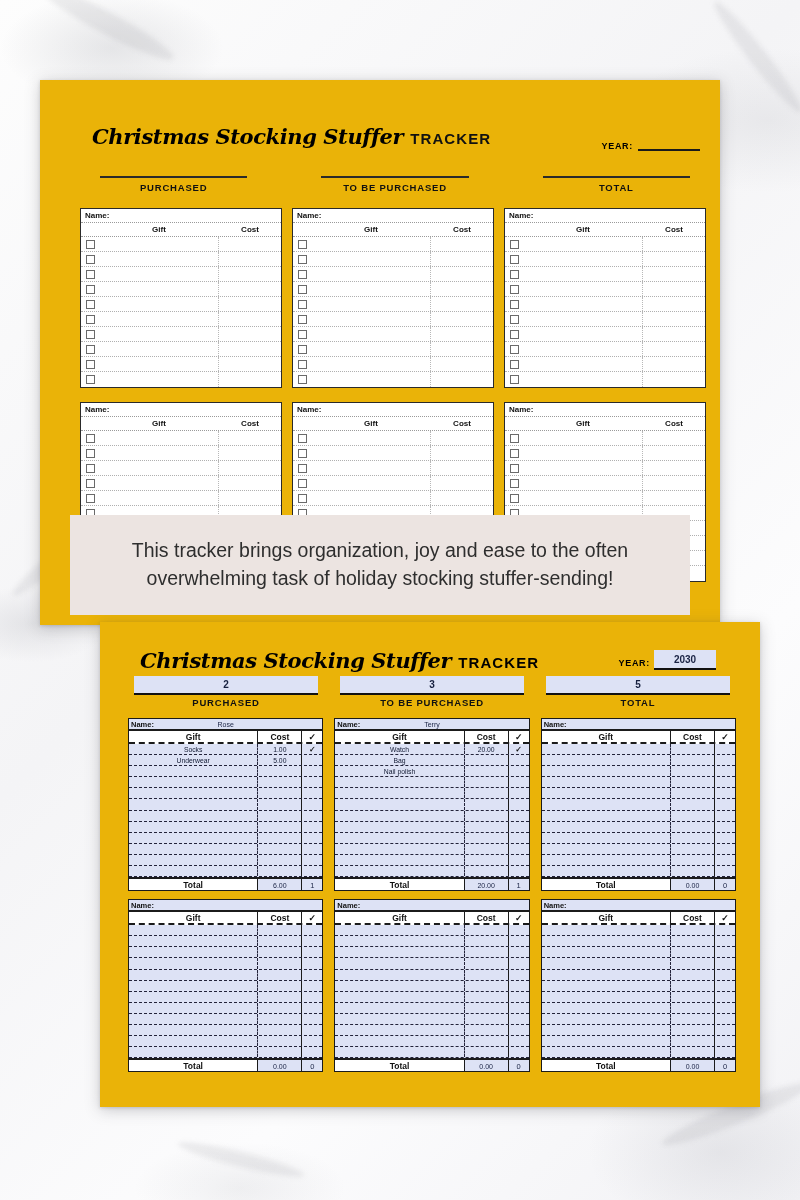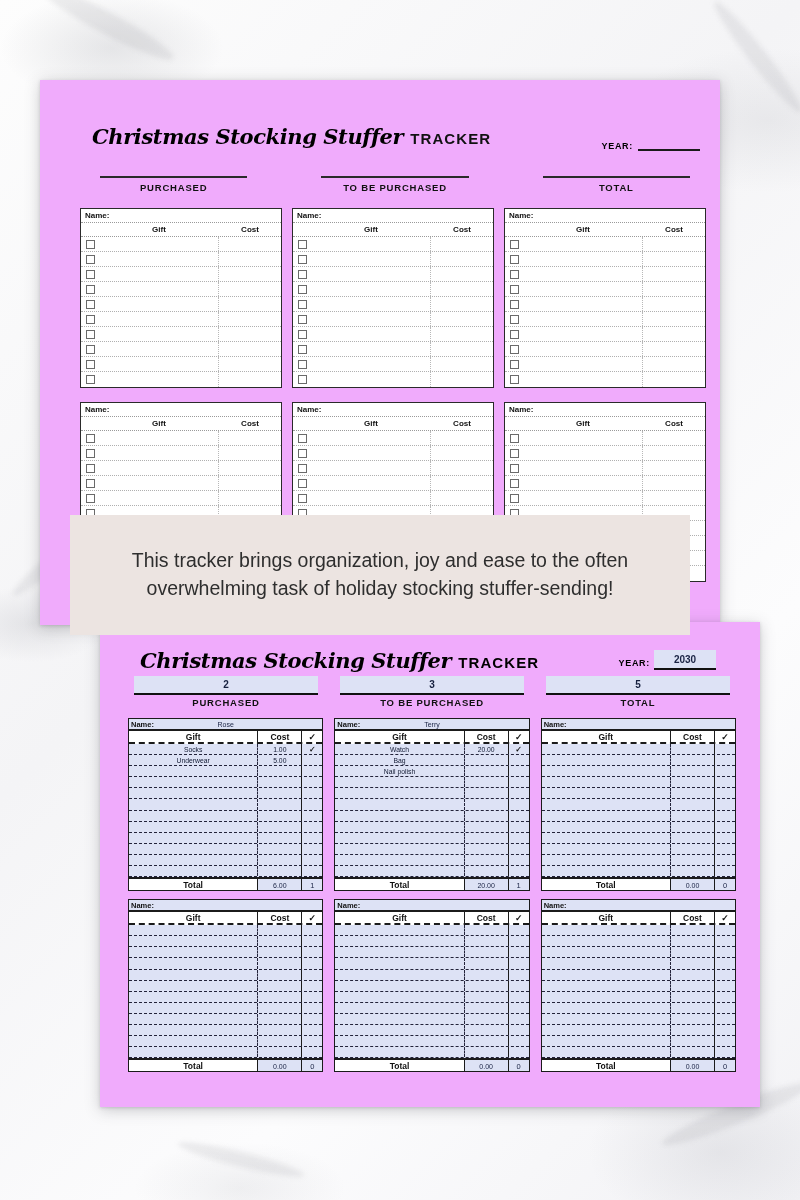--- a/index.html
+++ b/index.html
@@ -32,21 +32,21 @@
   .vein {
     position: absolute;
     background: rgba(120,122,134,0.13);
     filter: blur(2.4px);
     border-radius: 50%;
   }
 
   
   .sheet {
     position: absolute;
-    background: #f0abfc;
+    background: #eab308;
     box-shadow: 0 3px 14px rgba(60,60,70,0.26), 0 1px 3px rgba(60,60,70,0.18);
   }
   #sheet-top    { left: 40px;  top: 80px;  width: 680px; height: 545px; z-index: 2; }
   #sheet-bottom { left: 100px; top: 622px; width: 660px; height: 485px; z-index: 3; }
 
   
   .t-title-row {
     position: absolute;
     left: 52px; top: 44px; right: 20px;
     display: flex; align-items: baseline;
@@ -222,21 +222,21 @@
     background: #dde2f5; font-weight: 400; font-size: 7px; color: #1a2344;
   }
   .b-t-chk   {
     width: 20px; text-align: center; line-height: 13px;
     background: #dde2f5; font-weight: 400; font-size: 7.5px; color: #1a2344;
   }
 
   
   #overlay-banner {
     position: absolute;
-    left: 70px; top: 515px; width: 620px; height: 120px;
+    left: 70px; top: 515px; width: 620px; height: 100px;
     background: #ece4e1;
     z-index: 10;
     display: flex; align-items: center; justify-content: center;
     padding: 0 26px;
   }
   #overlay-banner p {
     font-size: 19.5px;
     line-height: 1.42;
     color: #2e2e2e;
     text-align: center;

